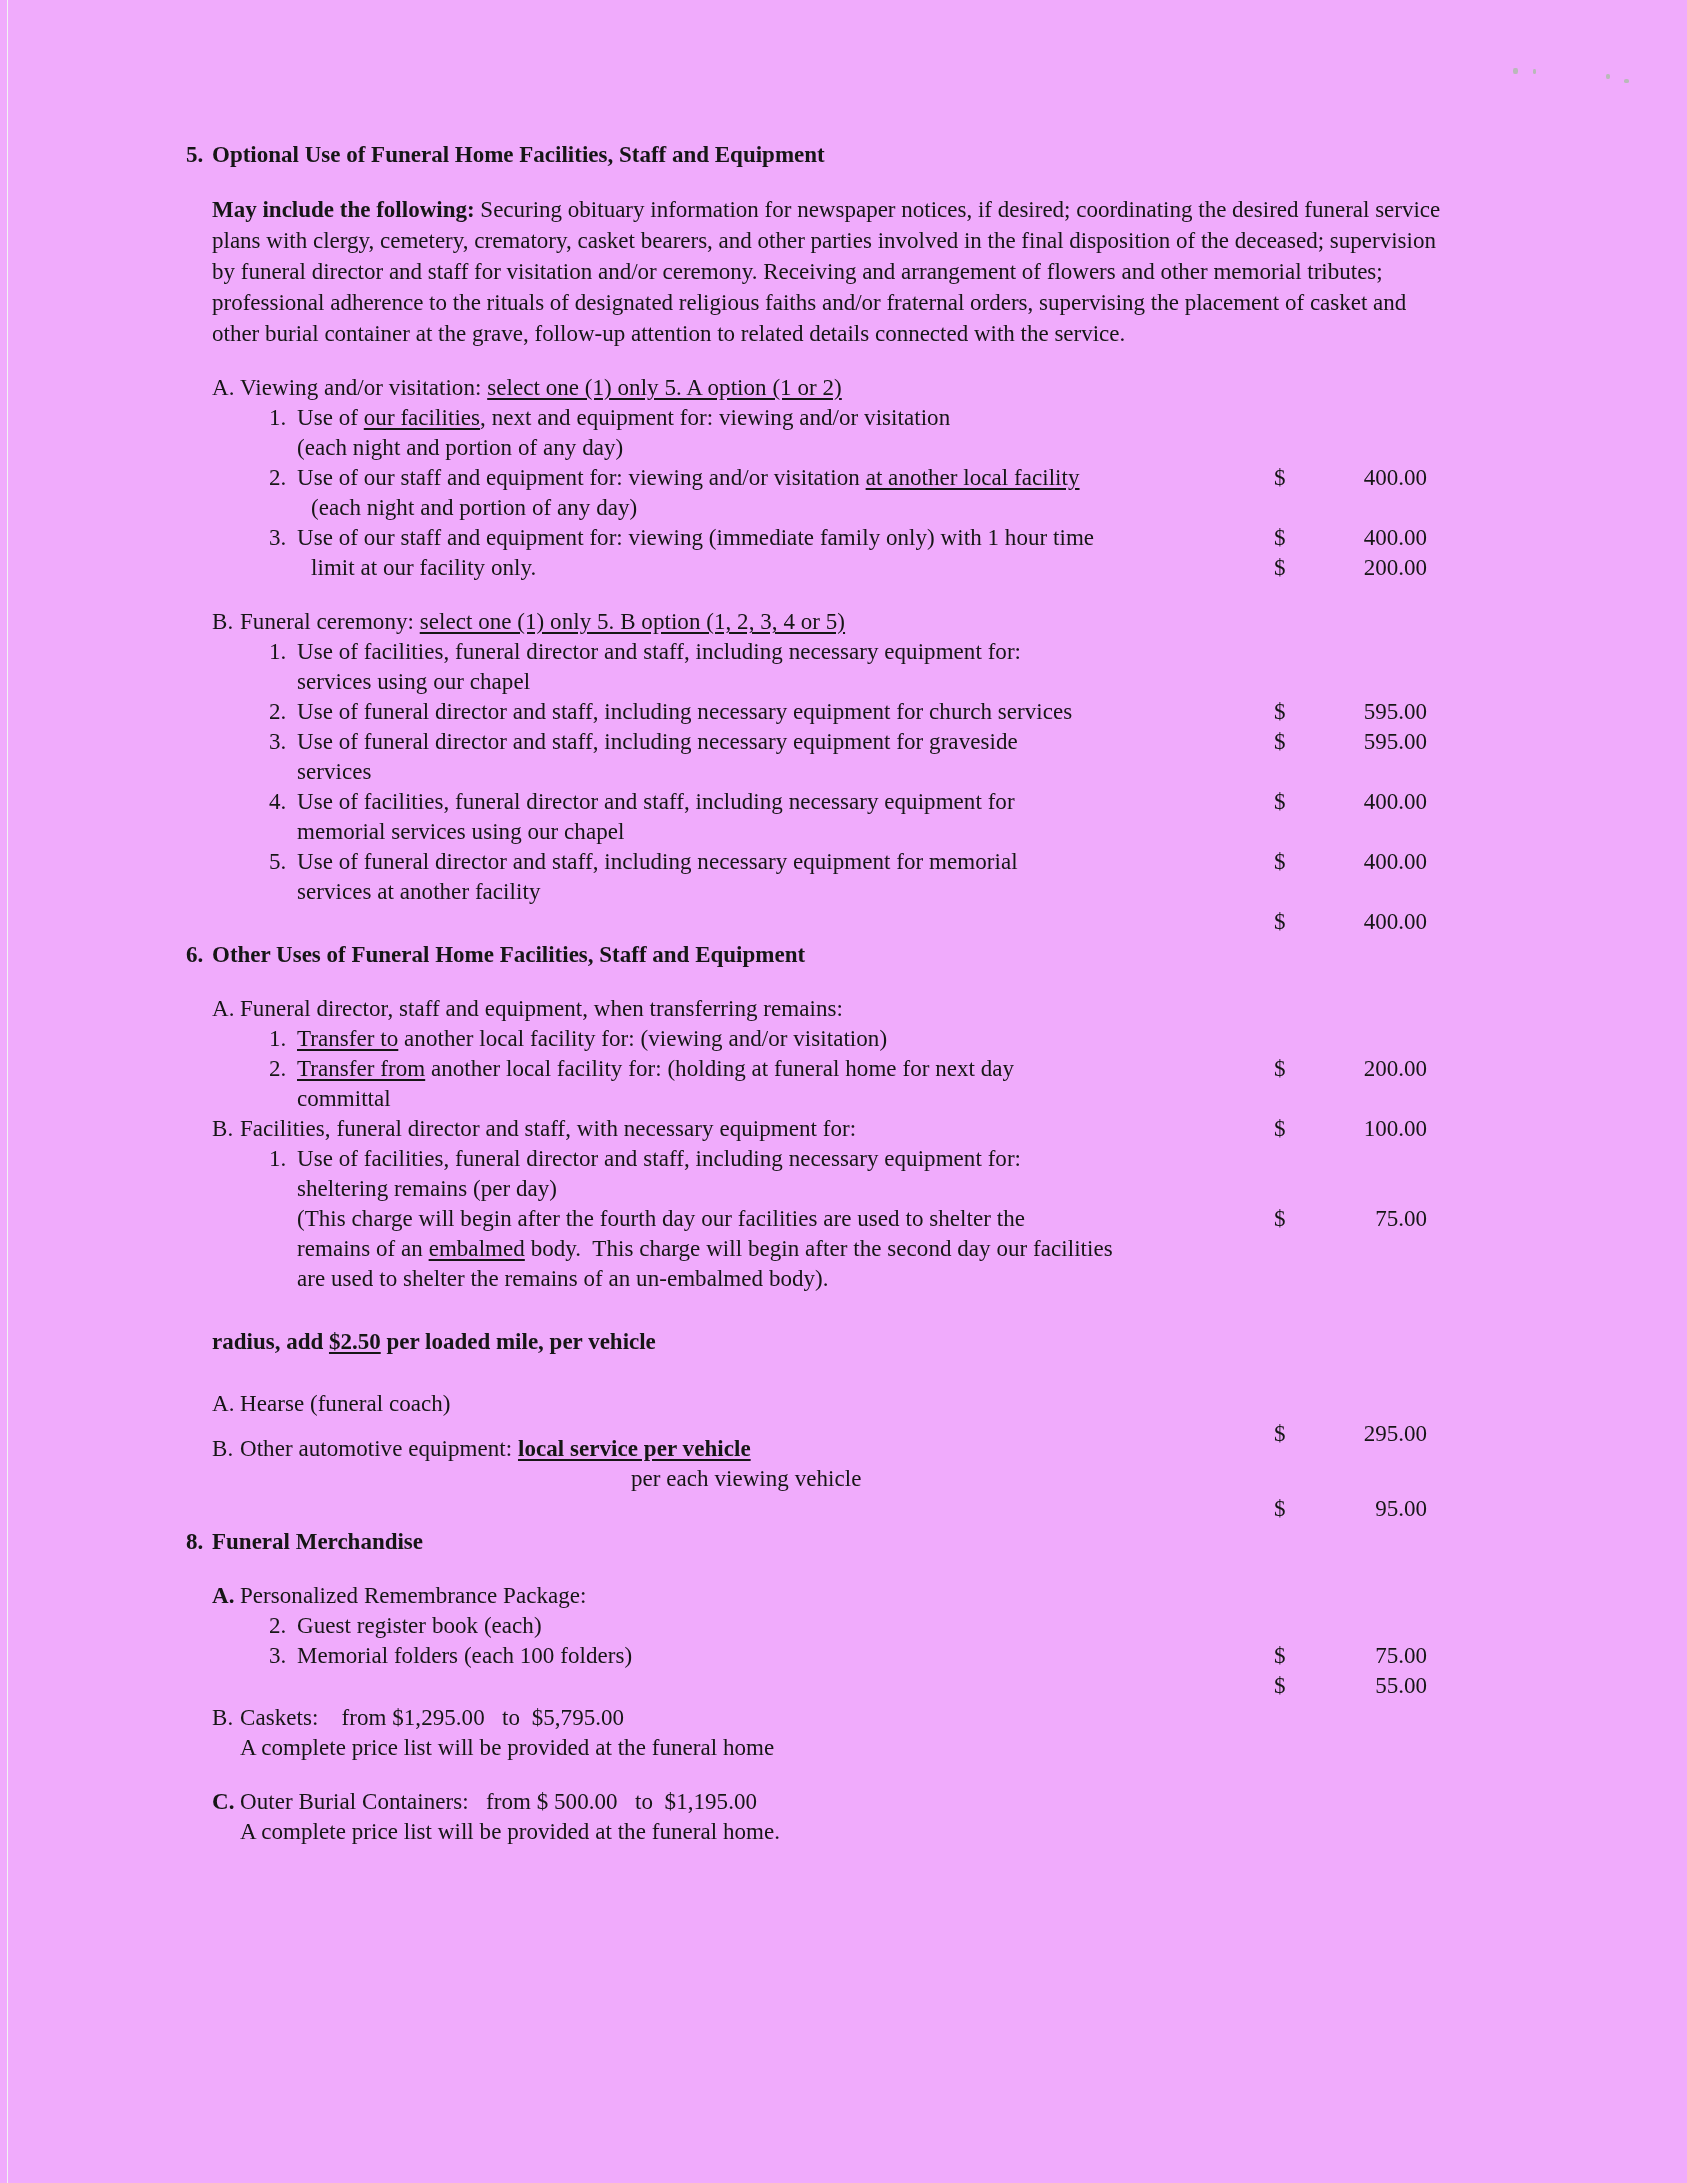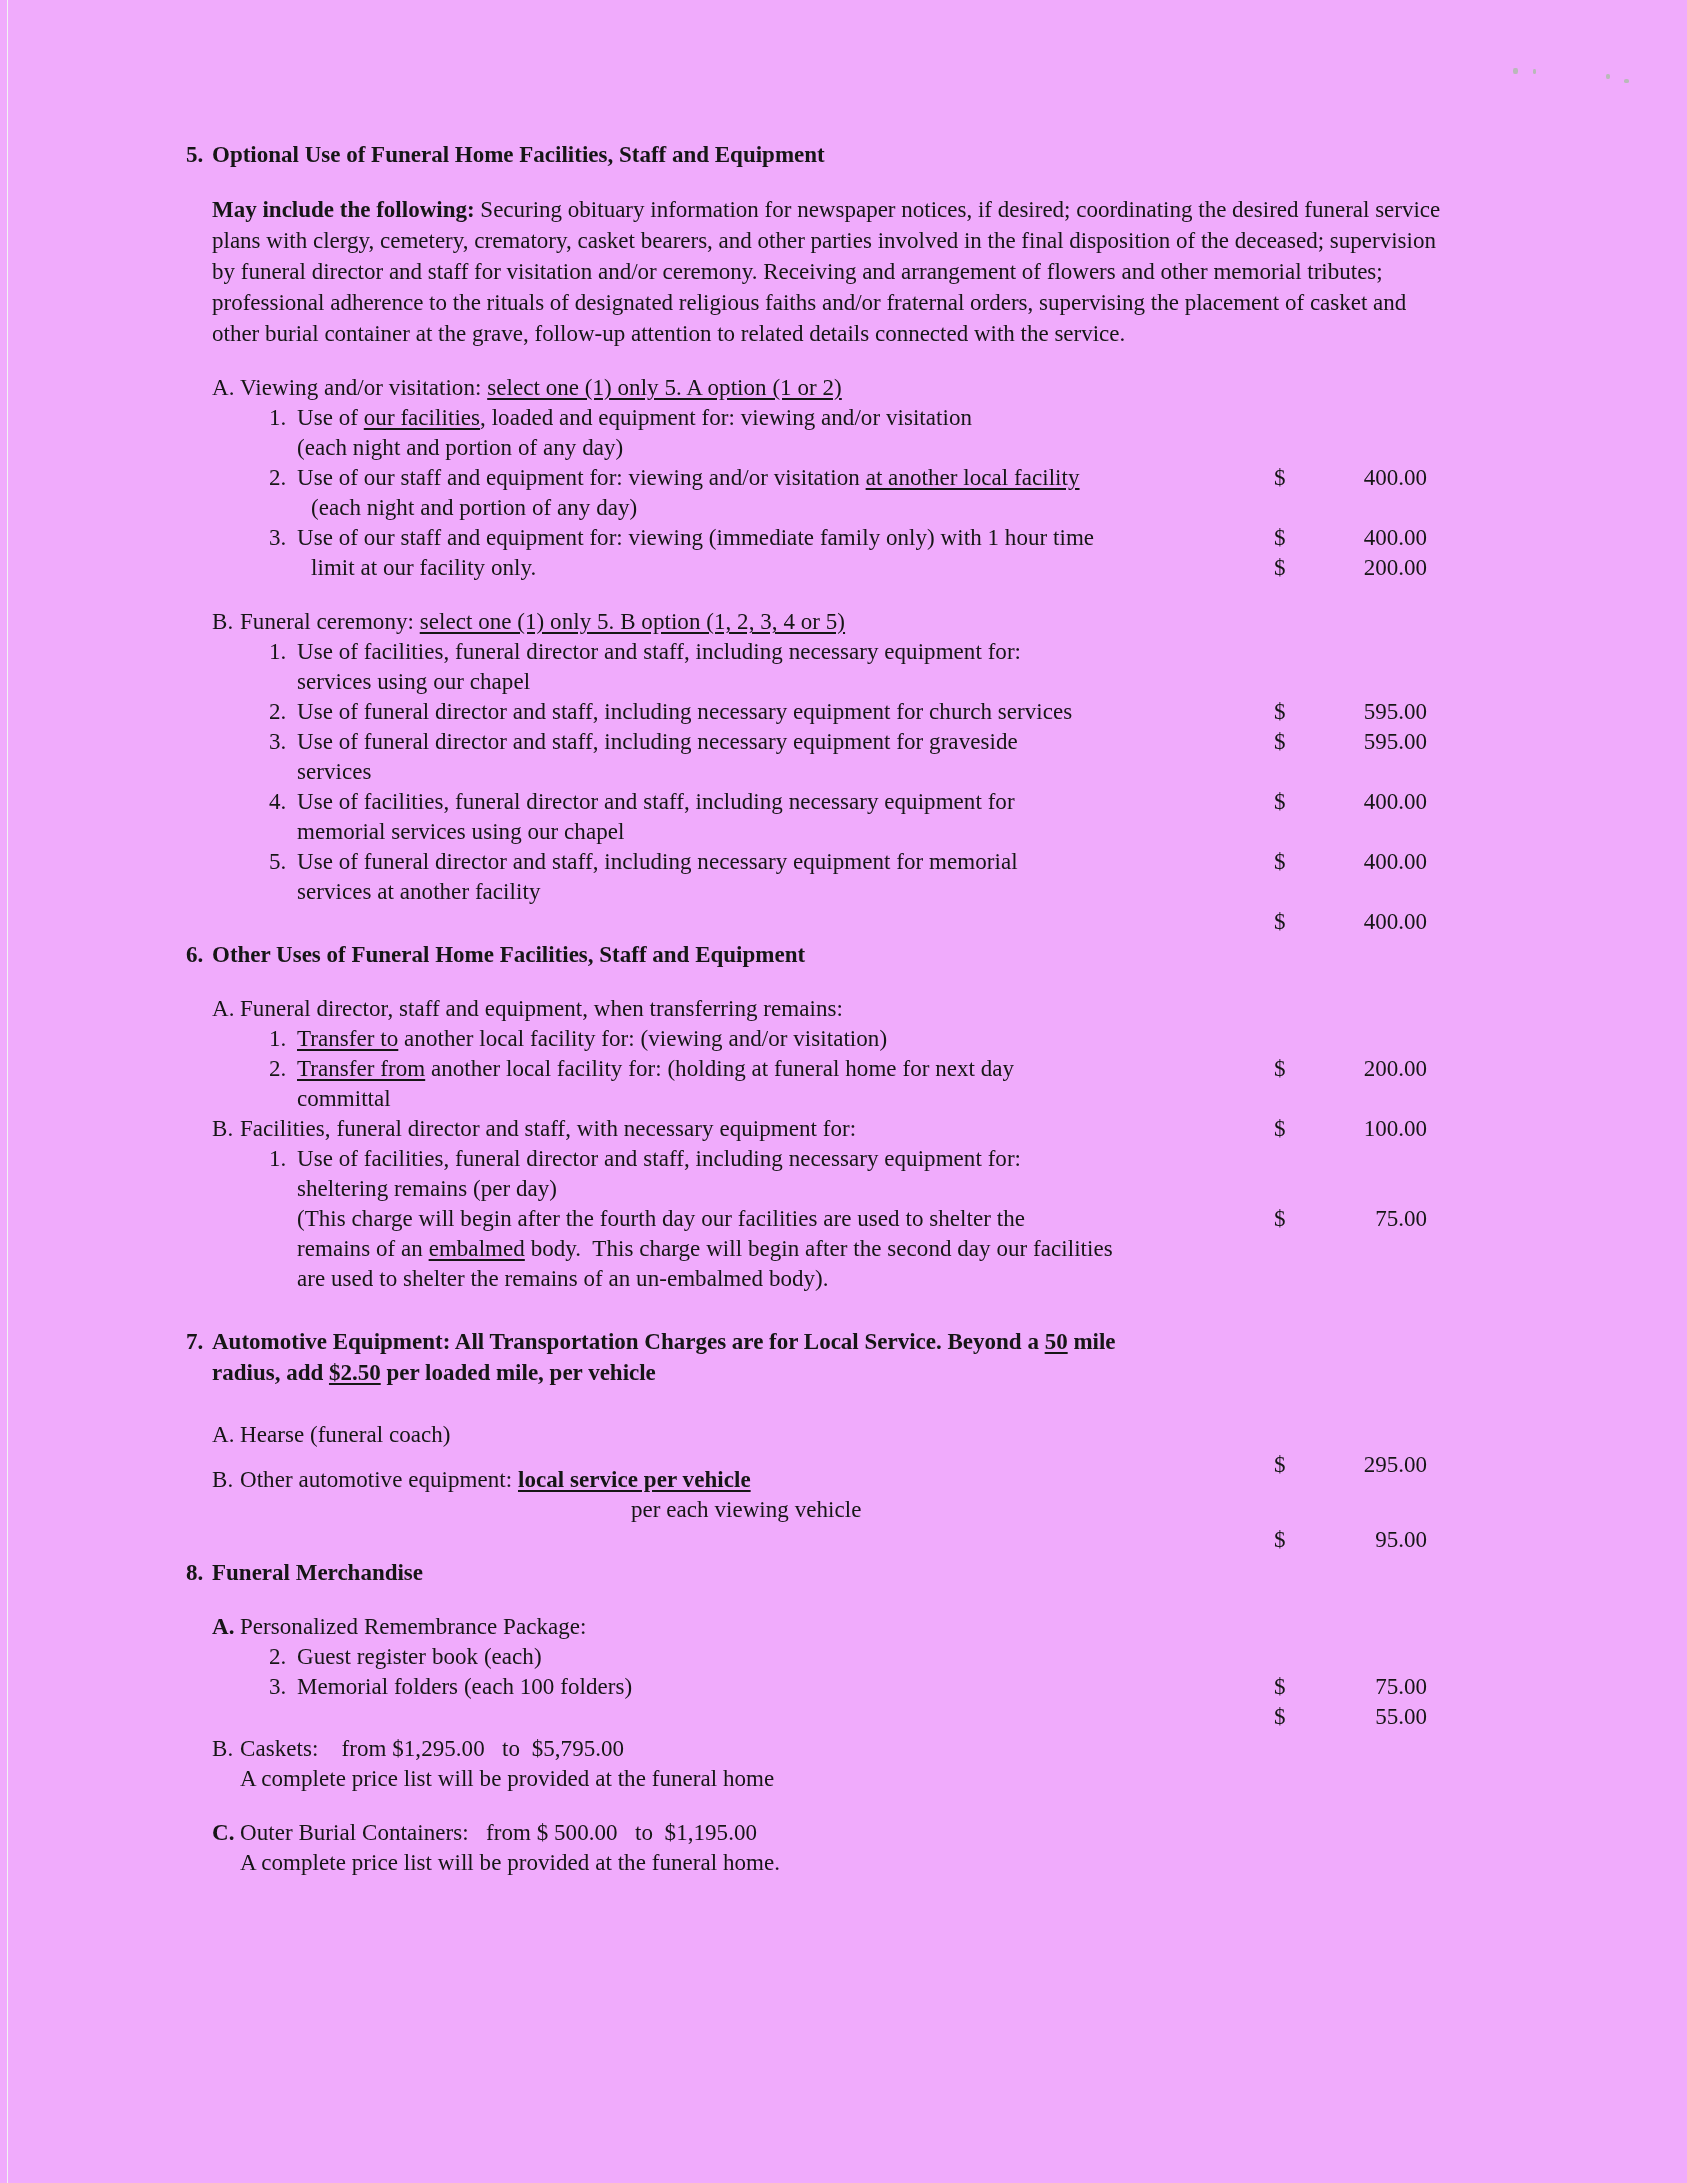--- a/index.html
+++ b/index.html
@@ -107,21 +107,21 @@
 
     <div class="sp-m"></div>
 
     <div class="para"><b>May include the following:</b><span> Securing obituary information for newspaper notices, if desired; coordinating the desired funeral service plans with clergy, cemetery, crematory, casket bearers, and other parties involved in the final disposition of the deceased; supervision by funeral director and staff for visitation and/or ceremony. Receiving and arrangement of flowers and other memorial tributes; professional adherence to the rituals of designated religious faiths and/or fraternal orders, supervising the placement of casket and other burial container at the grave, follow-up attention to related details connected with the service.</span></div>
 
     <div class="sp-m"></div>
 
     <div class="lvlA ln"><span class="lab">A.</span><span>Viewing and/or visitation: </span><span class="u">select one (1) only 5. A option (1 or 2)</span></div>
 
     <div class="row">
-      <div class="lvl1 ln"><span class="lab">1.</span><span>Use of </span><span class="u">our facilities</span><span>, loaded and equipment for: viewing and/or visitation</span></div>
+      <div class="lvl1 ln"><span class="lab">1.</span><span>Use of </span><span class="u">our facilities</span><span>, next and equipment for: viewing and/or visitation</span></div>
     </div>
     <div class="row">
       <div class="cont1 ln">(each night and portion of any day)</div>
       <div class="price"><span class="cur">$</span><span class="amt">400.00</span></div>
     </div>
 
     <div class="row">
       <div class="lvl1 ln"><span class="lab">2.</span><span>Use of our staff and equipment for: viewing and/or visitation </span><span class="u">at another local facility</span><span></span></div>
     </div>
     <div class="row">
@@ -213,21 +213,20 @@
     </div>
     <div class="row">
       <div class="cont1 ln"><span>remains of an </span><span class="u">embalmed</span><span> body.  This charge will begin after the second day our facilities</span></div>
     </div>
     <div class="row">
       <div class="cont1 ln">are used to shelter the remains of an un-embalmed body).</div>
     </div>
 
     <div class="sp-l"></div>
 
-    <div class="sec-head"><span class="num">7.</span><span>Automotive Equipment: All Transportation Charges are for Local Service.  Beyond a </span><span class="ub">50</span><span> mile</span></div>
     <div class="sec-head" style="margin-left:26px;"><span>radius, add </span><span class="ub">$2.50</span><span> per loaded mile, per vehicle</span></div>
 
     <div class="sp-l"></div>
 
     <div class="row">
       <div class="lvlA ln"><span class="lab">A.</span><span>Hearse (funeral coach)</span></div>
       <div class="price"><span class="cur">$</span><span class="amt">295.00</span></div>
     </div>
 
     <div class="sp-s"></div>

